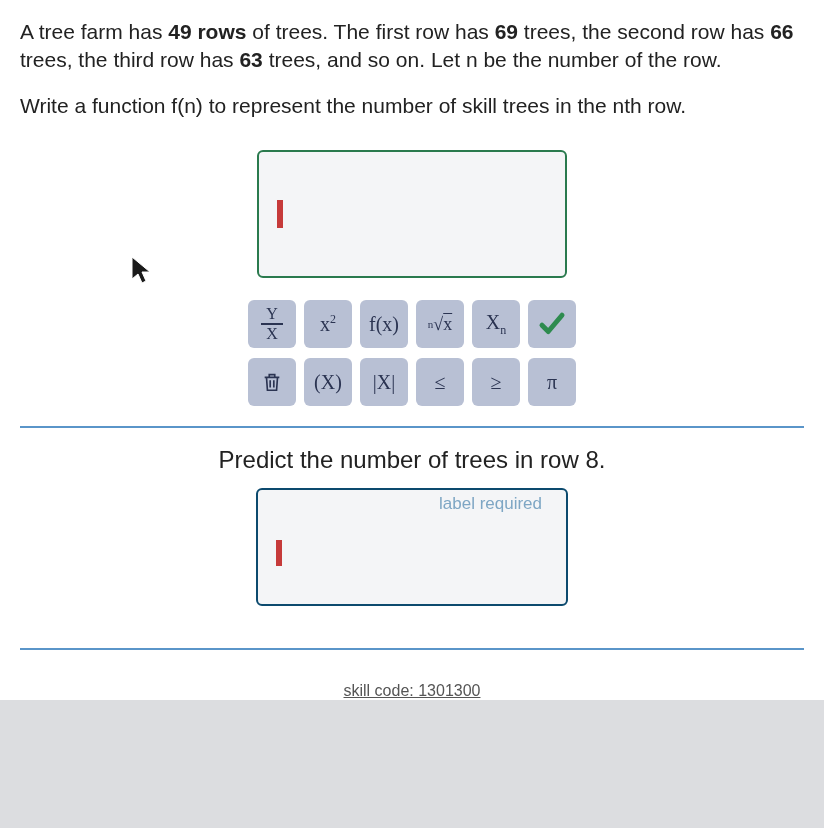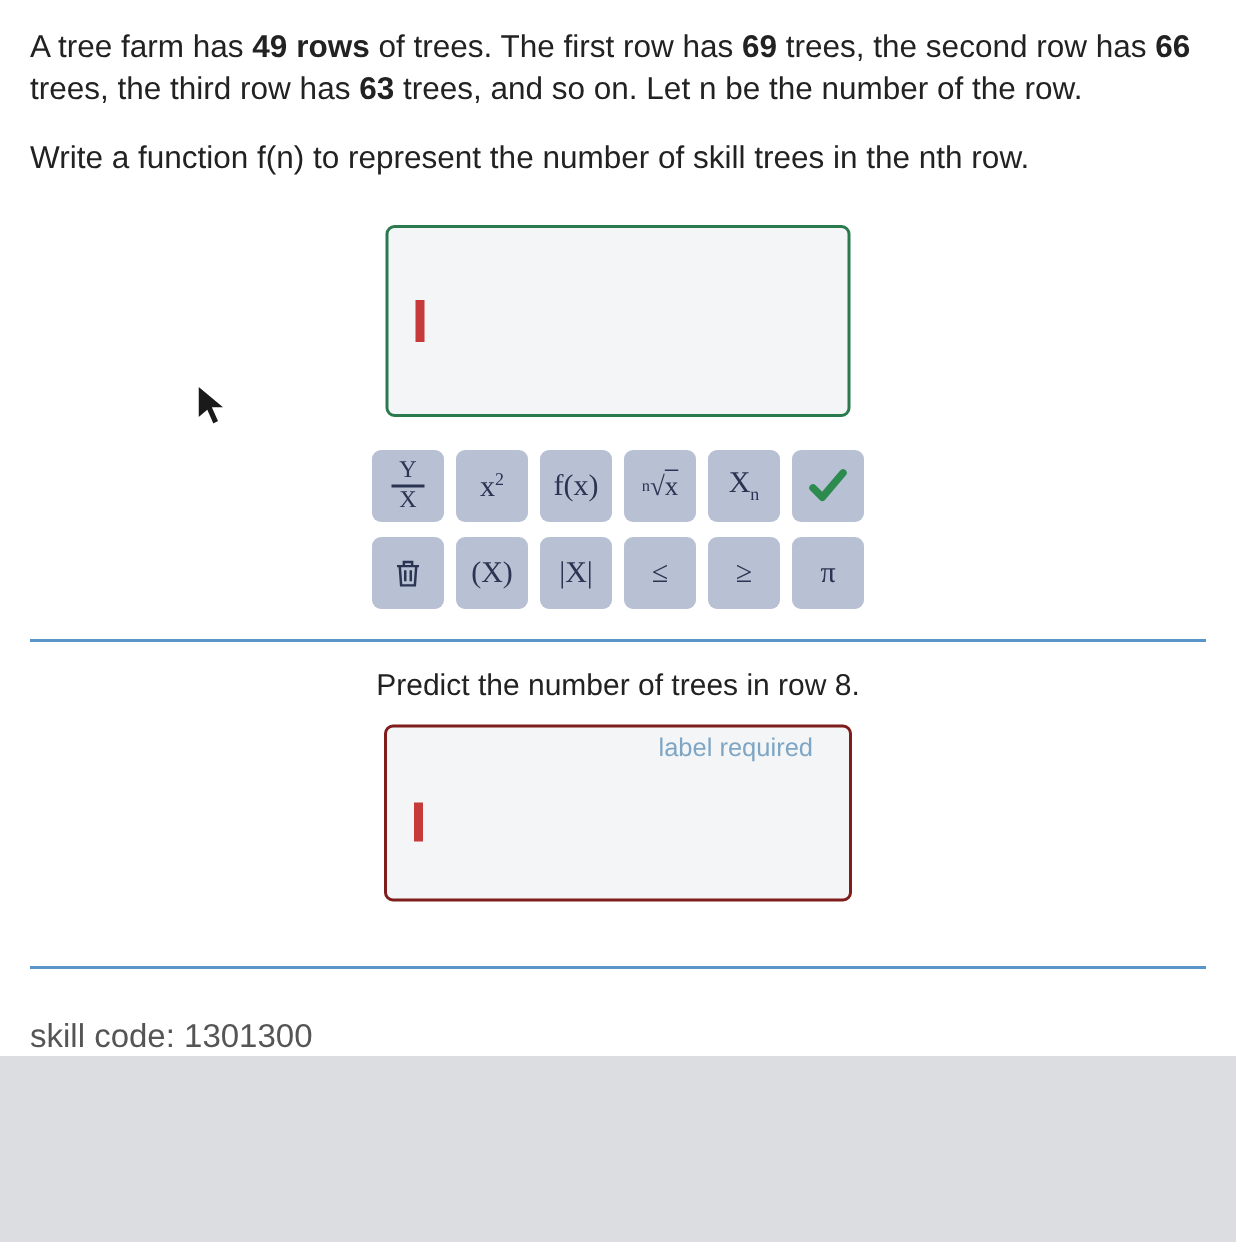--- a/index.html
+++ b/index.html
@@ -104,29 +104,29 @@
   .divider {
     border: none;
     border-top: 2px solid #5a95c9;
     margin: 20px 0 18px 0;
   }
   .section2 {
     text-align: center;
     padding-bottom: 18px;
   }
   .section2-title {
-    font-size: 20px;
+    font-size: 24px;
     color: #222;
     margin-bottom: 14px;
   }
   .input2 {
     display: inline-block;
     width: 312px;
     height: 118px;
-    border: 2px solid #7f1d1d;
+    border: 2px solid #0c4a6e;
     border-radius: 6px;
     background: #f4f5f7;
     position: relative;
     text-align: left;
   }
   .input2 .placeholder {
     position: absolute;
     top: 4px;
     right: 24px;
     font-size: 17px;
@@ -135,24 +135,25 @@
   .input2 .cursor {
     position: absolute;
     left: 18px;
     top: 55%;
     transform: translateY(-50%);
     width: 6px;
     height: 26px;
     background: #c63a3a;
   }
   .footer {
-    text-align: left;
+    text-align: center;
     color: #555;
-    font-size: 22px;
+    font-size: 16px;
     padding-top: 14px;
+    text-decoration: underline;
   }
 </style>
 </head>
 <body>
 
 <div class="container">
 
   <p class="problem-text">
     <span>A tree farm has </span><b>49 rows</b><span> of trees. The first row has </span><b>69</b><span> trees, the second row has </span><b>66</b><span> trees, the third row has </span><b>63</b><span> trees, and so on. Let n be the number of the row.</span>
   </p>

